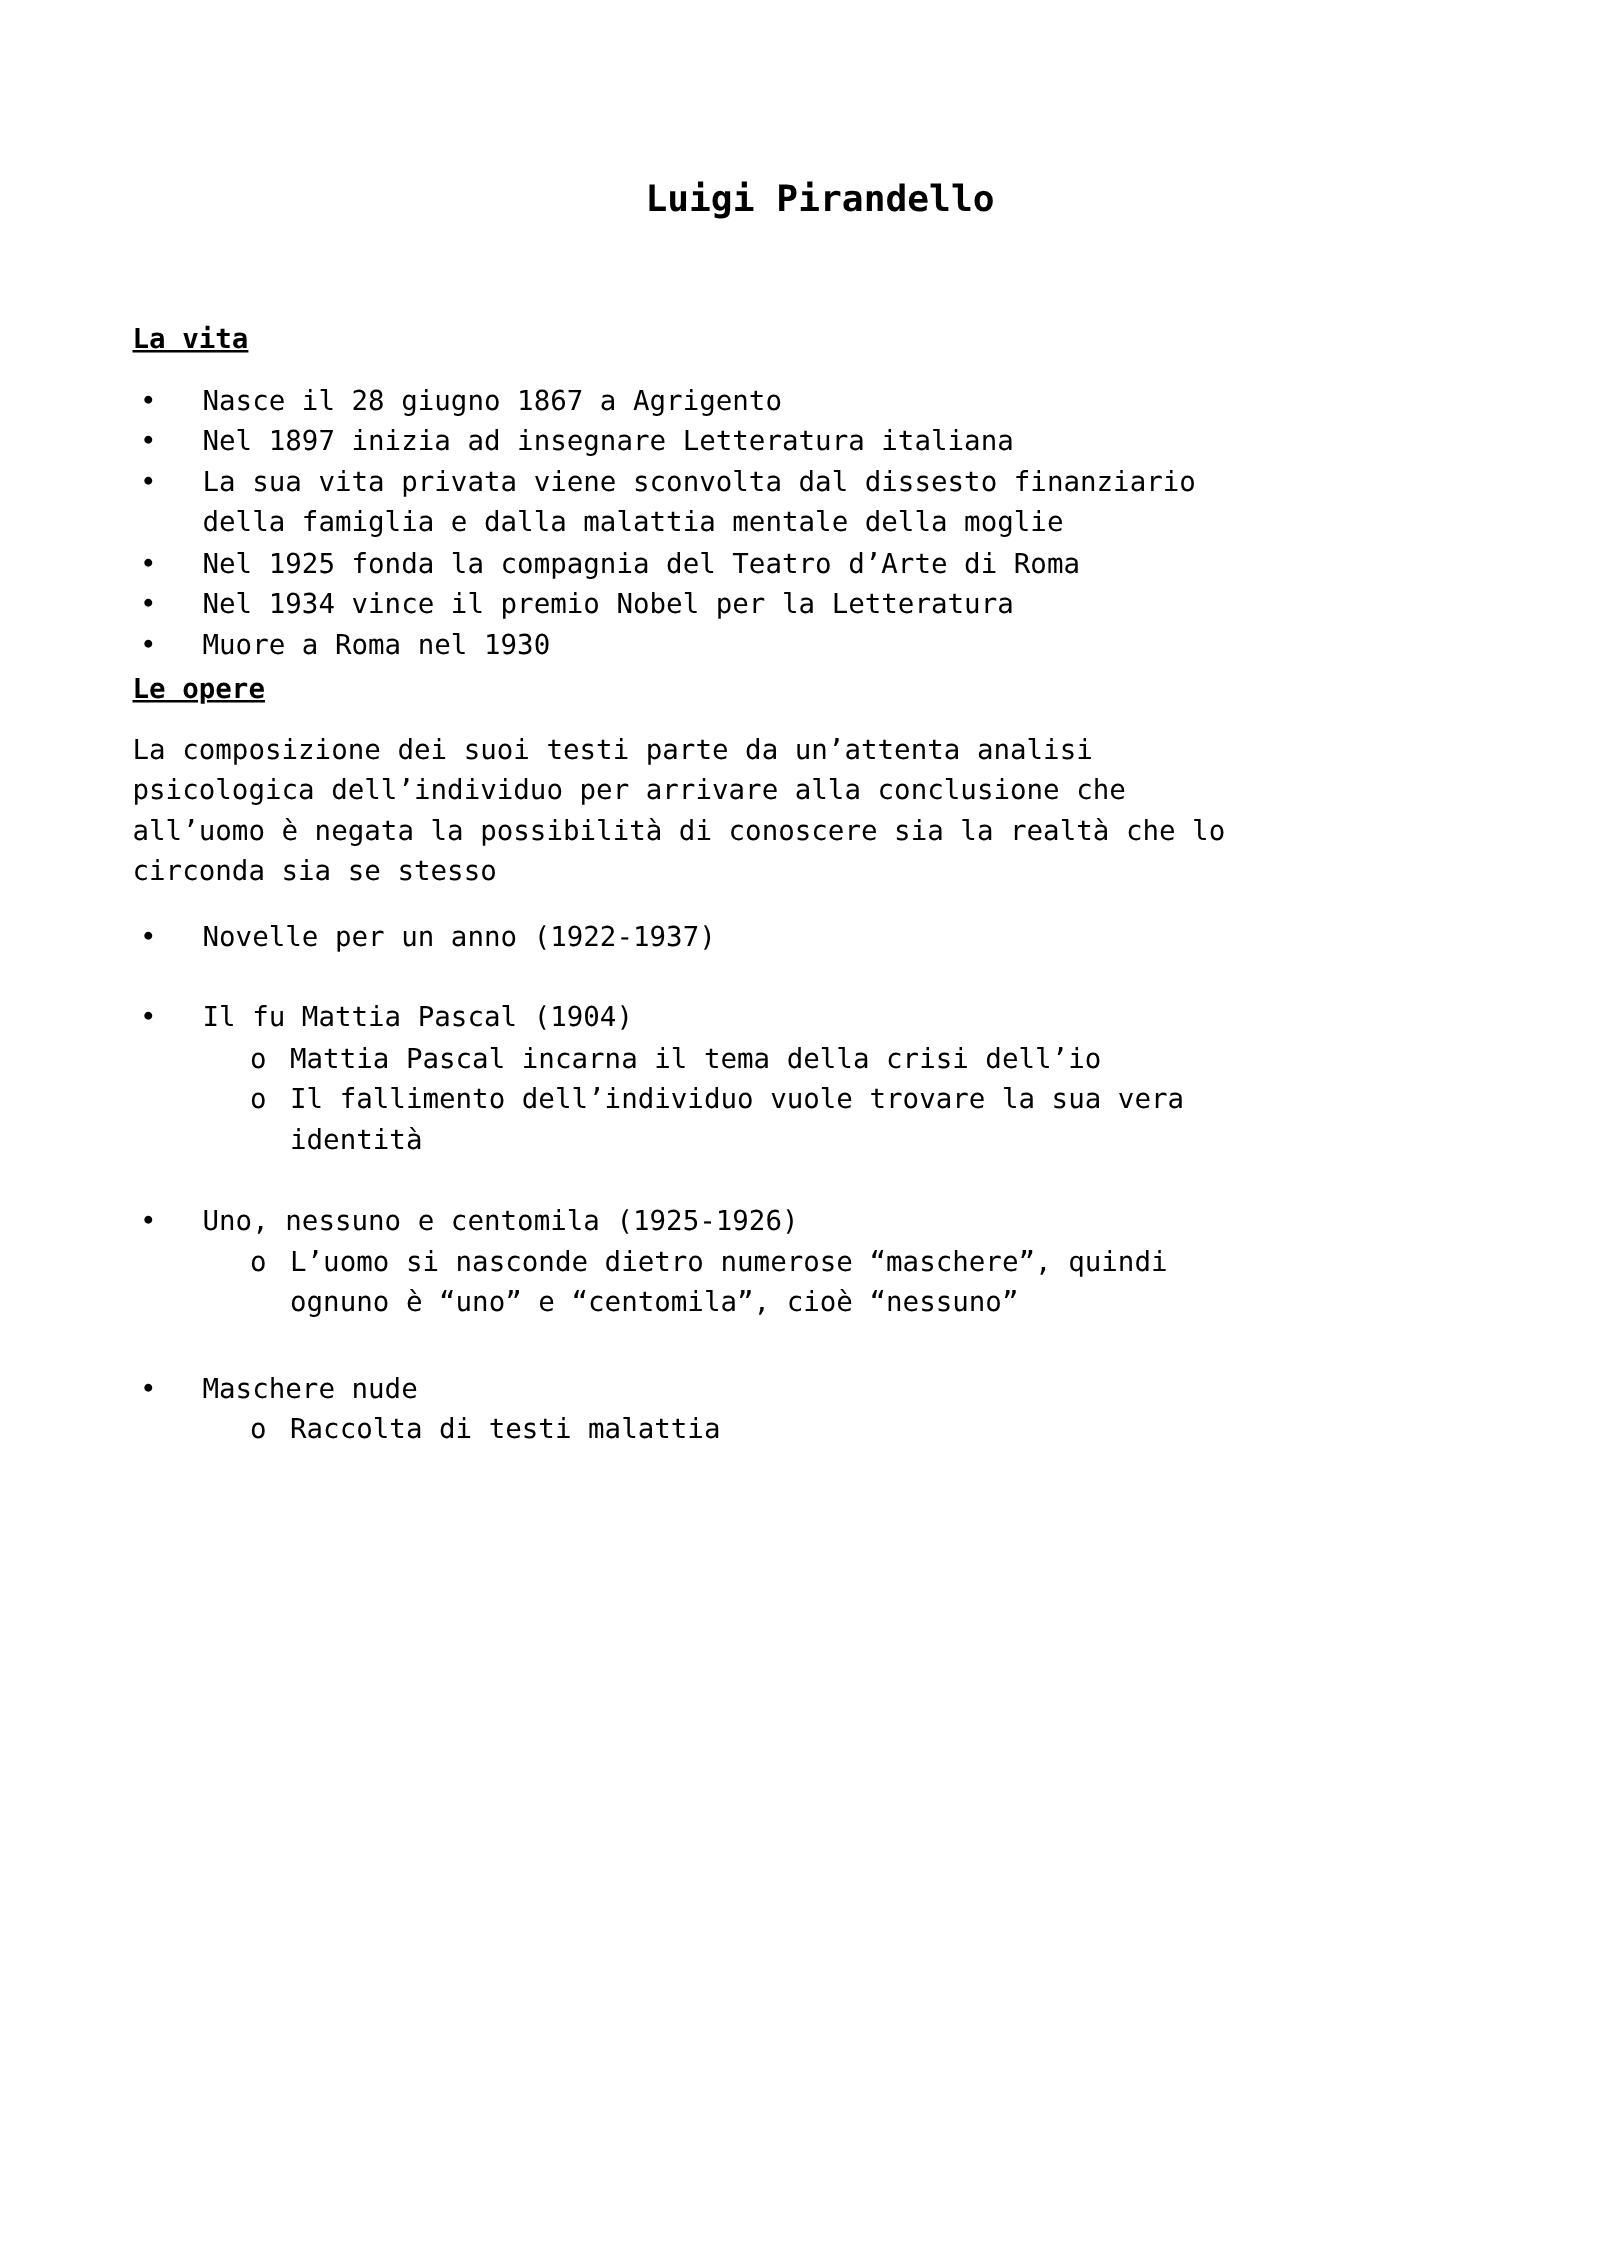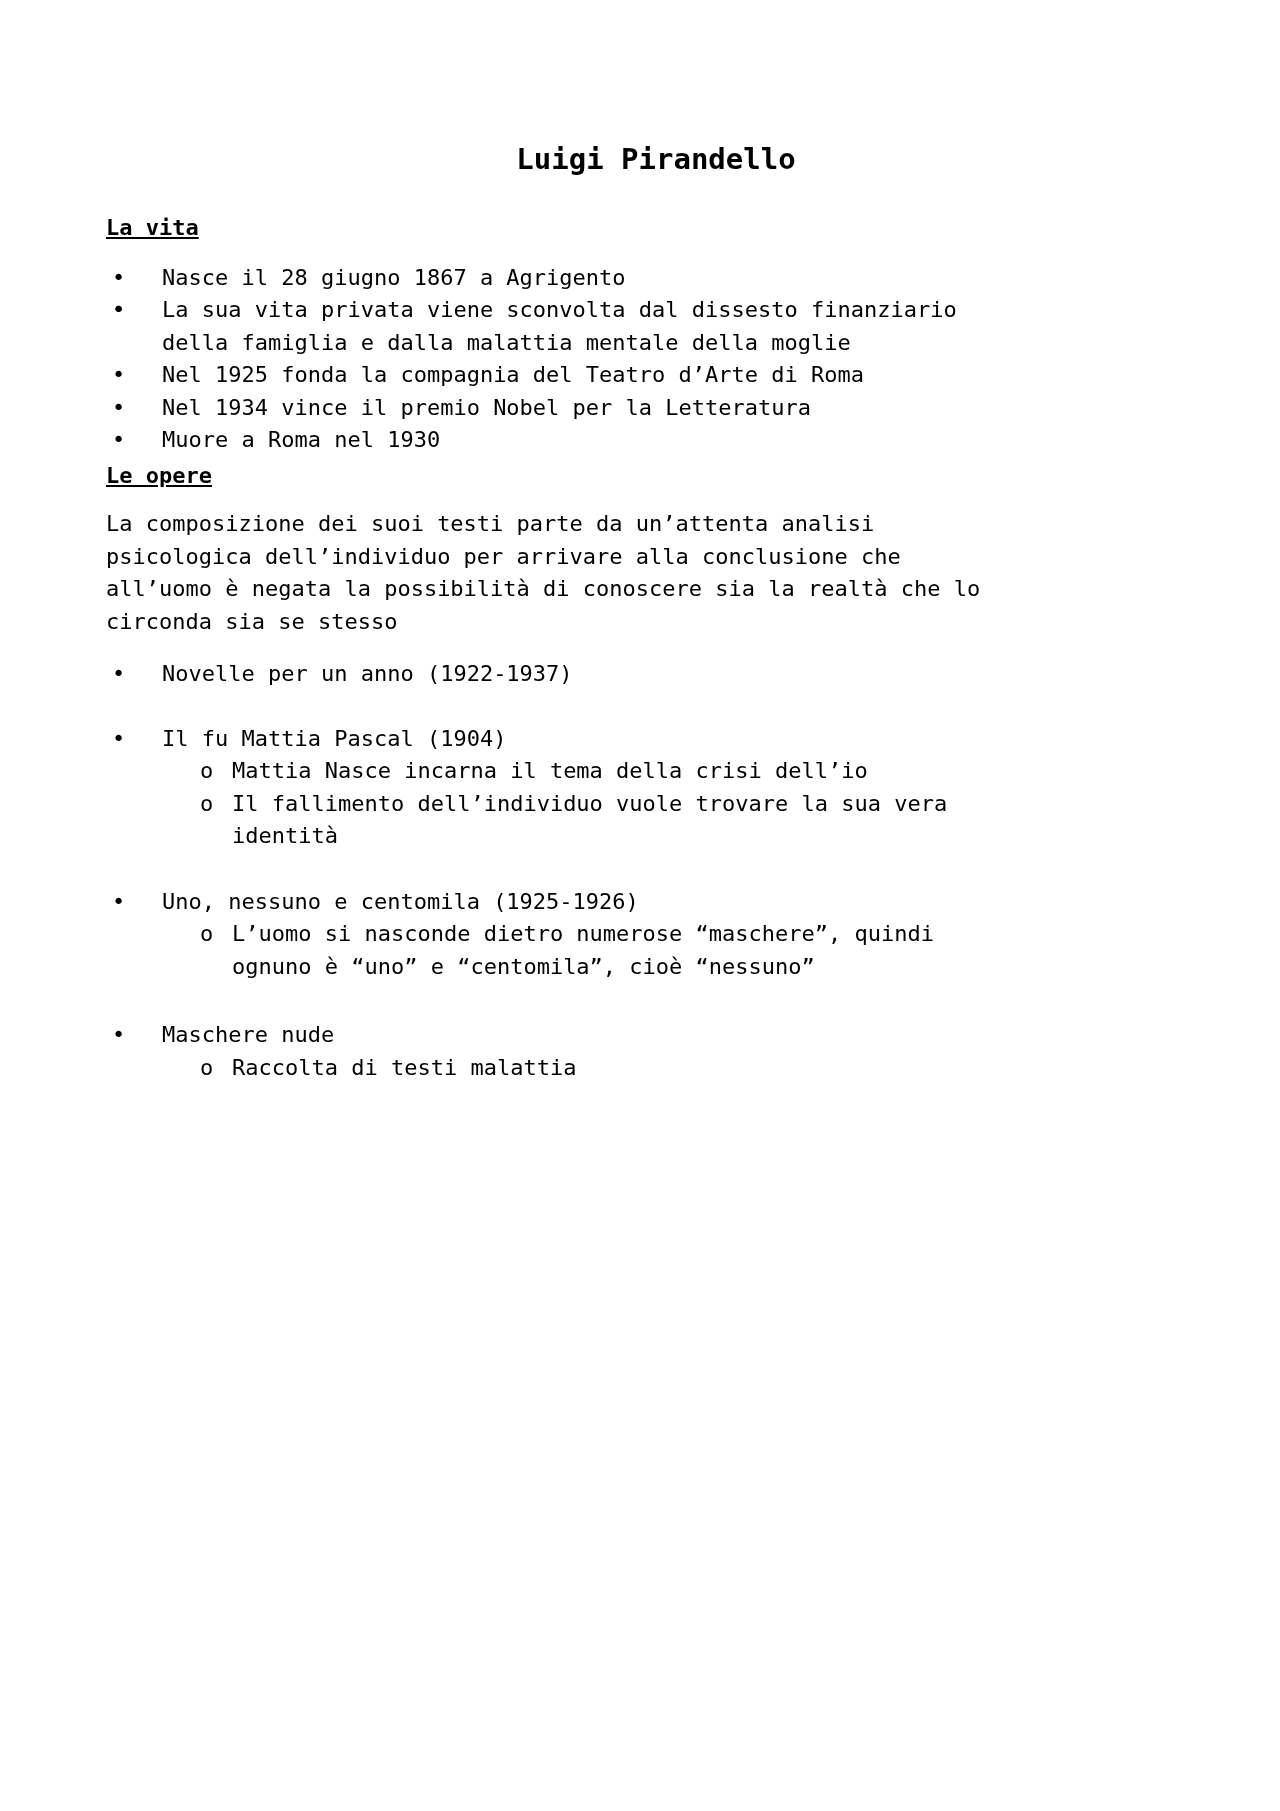--- a/index.html
+++ b/index.html
@@ -25,21 +25,21 @@
     margin:0;
     padding-left:32px;
   }
   .heading{
     font-weight:bold;
     text-decoration:underline;
     margin:0;
     font-size:22px;
     line-height:32.5px;
   }
-  .heading.vita{margin-top:34px;text-decoration:underline;}
+  .heading.vita{margin-top:78px;text-decoration:underline;}
   .heading.opere{margin-top:3px;}
   .para{
     margin:16px 0 0 0;
     width:892px;
   }
   .list{margin:0;padding:0;list-style:none;}
   .list.vita{margin-top:17px;}
   .li1{
     position:relative;
     padding-left:56px;
@@ -78,20 +78,21 @@
 
     <h2 class="heading vita">La vita</h2>
 
     <ul class="list vita">
       <li class="li1">
         <span class="marker">•</span>
         <span>Nasce il 28 giugno 1867 a Agrigento</span>
       </li>
       <li class="li1">
         <span class="marker">•</span>
+        <span>Nel 1897 inizia ad insegnare Letteratura italiana</span>
       </li>
       <li class="li1">
         <span class="marker">•</span>
         <span>La sua vita privata viene sconvolta dal dissesto finanziario della famiglia e dalla malattia mentale della moglie</span>
       </li>
       <li class="li1">
         <span class="marker">•</span>
         <span>Nel 1925 fonda la compagnia del Teatro d’Arte di Roma</span>
       </li>
       <li class="li1">
@@ -115,21 +116,21 @@
       </li>
     </ul>
 
     <ul class="work-group wg2">
       <li class="li1">
         <span class="marker">•</span>
         <span>Il fu Mattia Pascal (1904)</span>
       </li>
       <li class="li2">
         <span class="marker">o</span>
-        <span>Mattia Nasce incarna il tema della crisi dell’io</span>
+        <span>Mattia Pascal incarna il tema della crisi dell’io</span>
       </li>
       <li class="li2">
         <span class="marker">o</span>
         <span>Il fallimento dell’individuo vuole trovare la sua vera identità</span>
       </li>
     </ul>
 
     <ul class="work-group wg3">
       <li class="li1">
         <span class="marker">•</span>

